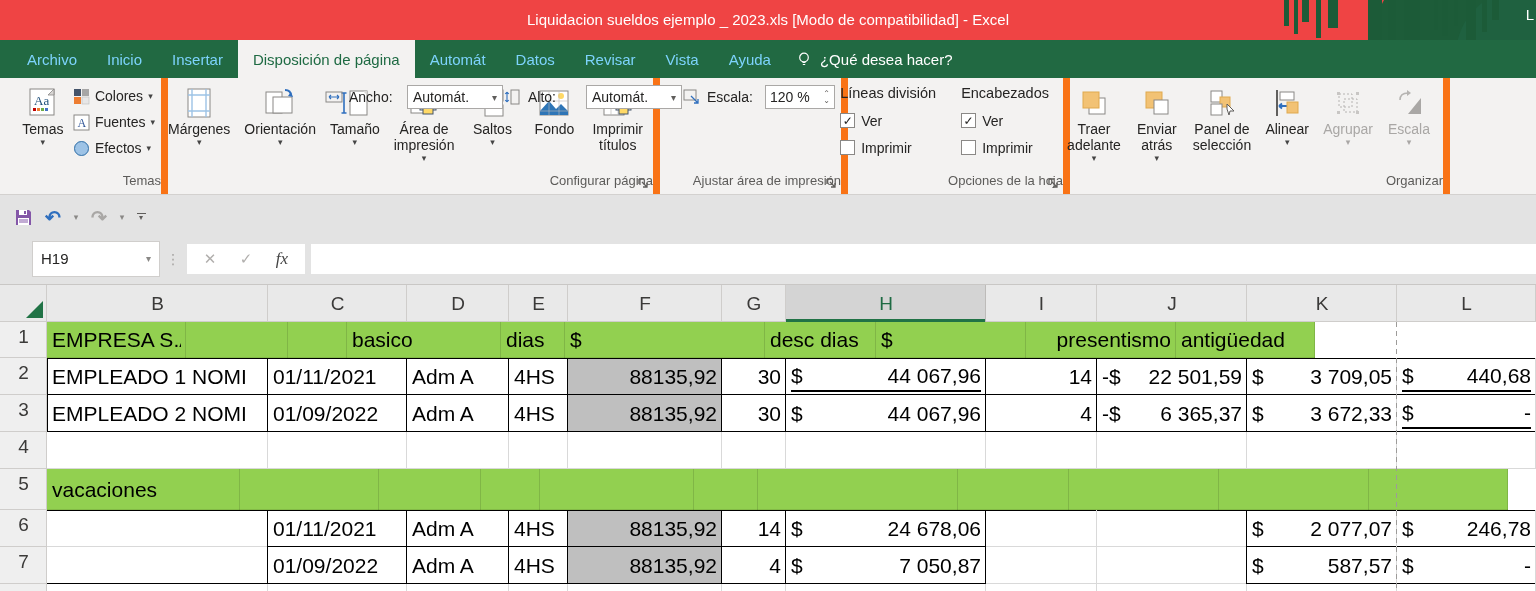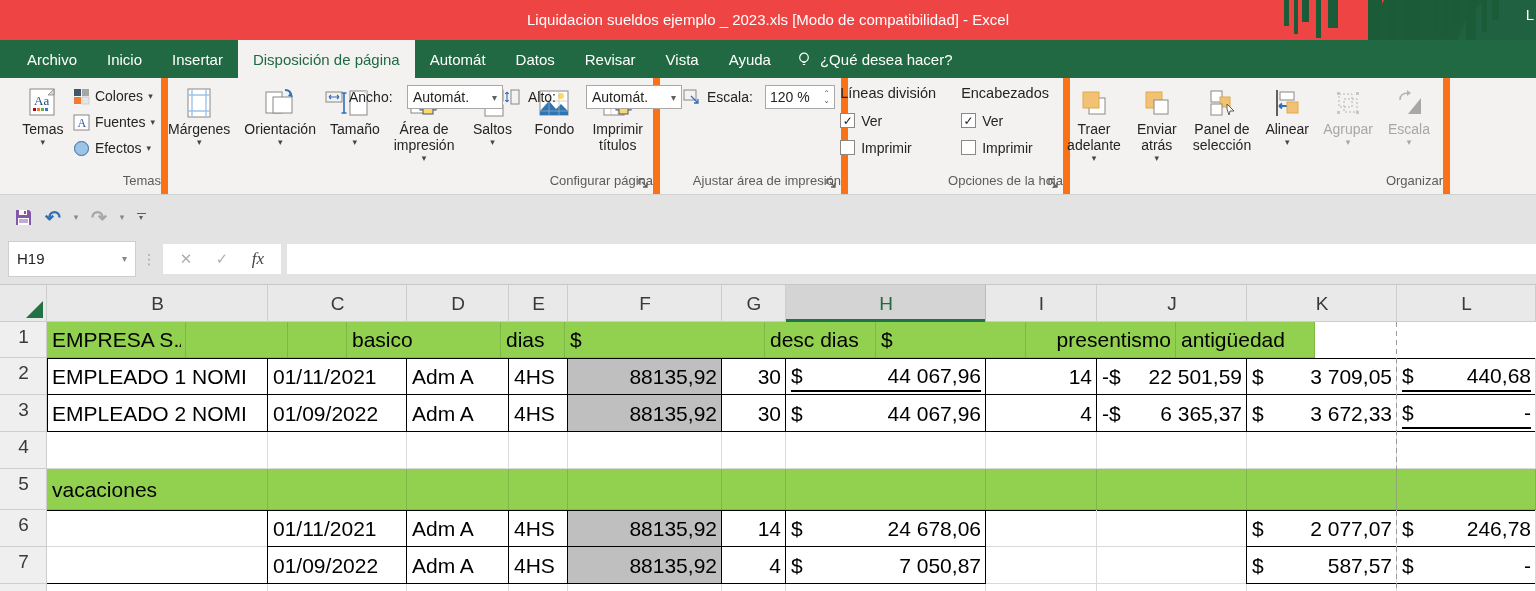--- a/index.html
+++ b/index.html
@@ -18,21 +18,21 @@
   .deco i { position:absolute; top:0; background:#1a54344d; background:#1b573699; }
   .deco i { background:#1c5b38; }
   .d1{left:8px;width:5px;height:26px;} .d2{left:18px;width:4px;height:34px;} .d3{left:26px;width:7px;height:22px;}
   .d4{left:40px;width:5px;height:38px;} .d5{left:52px;width:10px;height:28px;} .d6{left:92px;width:14px;height:40px;background:#1e6240;}
   .d7{left:112px;width:8px;height:40px;} .d8{left:128px;width:16px;height:40px;background:#256e47;}
   .d9{left:158px;width:4px;height:30px;} .d10{left:166px;width:6px;height:36px;} .d11{left:178px;width:4px;height:26px;}
   .d12{left:190px;width:10px;height:40px;background:#24704a;} .d13{left:206px;width:5px;height:32px;} .d14{left:216px;width:7px;height:20px;}
 
   
   .tabrow { height:38px; background:#216942; display:flex; align-items:stretch; padding-left:12px; }
-  .tab { color:#ffffff; font-size:15px; padding:0 15px; display:flex; align-items:center; cursor:default; }
+  .tab { color:#7dd3fc; font-size:15px; padding:0 15px; display:flex; align-items:center; cursor:default; }
   .tab.active { background:#f3f2f1; color:#1e6a43; }
   .tellme { display:flex; align-items:center; color:#fff; font-size:15px; gap:8px; padding:0 10px; }
   .bulb { width:16px; height:16px; }
 
   
   .ribbon { height:117px; background:#f3f2f1; display:flex; border-bottom:1px solid #d3d1cf; }
   .rgroup { position:relative; display:flex; flex-direction:column; border-right:7px solid #f97316;align-items:flex-end; }
   .rgroup-content { flex:1; display:flex; align-items:flex-start; padding:5px 6px 0 6px; gap:2px; }
   .rgroup-label { height:22px; font-size:13px; color:#5c5b59; text-align:center; line-height:18px; }
   .launcher { position:absolute; right:3px; bottom:4px; width:14px; height:14px; }
@@ -62,21 +62,21 @@
   .qbtn { display:flex; align-items:center; justify-content:center; width:26px; height:28px; font-size:19px; }
   .qchev { width:12px; font-size:9px; color:#8a8886; display:flex; justify-content:center; }
   .undo { color:#2f6fbe; font-weight:bold; }
   .redo { color:#a9a7a5; font-weight:bold; }
   .qat-more { display:flex; flex-direction:column; align-items:center; width:18px; color:#5f5d5b; }
   .qat-more .bar { width:9px; border-top:1.5px solid #5f5d5b; margin-bottom:1px; }
   .qat-more .ch { font-size:8px; line-height:6px; }
 
   
   .fbar { height:46px; background:#e3e3e3; display:flex; align-items:center; padding:0 0 6px 8px; gap:6px; border-bottom:1px solid #c9c7c5; }
-  .namebox { width:128px; height:36px; background:#fff; border:1px solid #d0cecc; display:flex; align-items:center; justify-content:space-between; padding:0 8px; font-size:15px; color:#252423; }
+  .namebox { width:128px; height:36px; background:#fff; border:1px solid #d0cecc; display:flex; align-items:center; justify-content:space-between; padding:0 8px; font-size:15px; color:#252423;margin-left:24px; }
   .namebox .arr { color:#8a8886; font-size:10px; }
   .dots { color:#a5a3a1; font-size:14px; letter-spacing:1px; }
   .fxpanel { height:30px; background:#fff; display:flex; align-items:center; gap:2px; padding:0 6px; }
   .fxbtn { width:34px; height:26px; display:flex; align-items:center; justify-content:center; color:#b0aeac; font-size:15px; }
   .fx { font-family:"Liberation Serif", serif; font-style:italic; font-size:17px; color:#444; }
   .finput { flex:1; height:30px; background:#fff; margin-right:0; }
 
   
   .grid { position:relative; height:306px; background:#fff; overflow:hidden; }
   .g-row { display:flex; }
@@ -709,21 +709,21 @@
         </div>
         <div class="g-cell" style="width: 150px; box-shadow: rgb(217, 217, 217) -1px 0px 0px inset, rgb(217, 217, 217) 0px -1px 0px inset;">
           <div class="inner"></div>
         </div>
         <div class="g-cell" style="width: 139px; box-shadow: rgb(217, 217, 217) -1px 0px 0px inset, rgb(217, 217, 217) 0px -1px 0px inset;">
           <div class="inner"></div>
         </div>
       </div>
       <div class="g-row" style="height: 41px;">
         <div class="g-rowhead" style="width: 47px;">5</div>
-        <div class="g-cell green" style="width: 221px; box-shadow: rgba(0, 0, 0, 0.12) -1px 0px 0px inset, rgba(0, 0, 0, 0.1) 0px -1px 0px inset;">
+        <div class="g-cell green" style="width: 193px; box-shadow: rgba(0, 0, 0, 0.12) -1px 0px 0px inset, rgba(0, 0, 0, 0.1) 0px -1px 0px inset;">
           <div class="inner left">
             <span>vacaciones</span>
           </div>
         </div>
         <div class="g-cell green" style="width: 139px; box-shadow: rgba(0, 0, 0, 0.12) -1px 0px 0px inset, rgba(0, 0, 0, 0.1) 0px -1px 0px inset;">
           <div class="inner"></div>
         </div>
         <div class="g-cell green" style="width: 102px; box-shadow: rgba(0, 0, 0, 0.12) -1px 0px 0px inset, rgba(0, 0, 0, 0.1) 0px -1px 0px inset;">
           <div class="inner"></div>
         </div>

